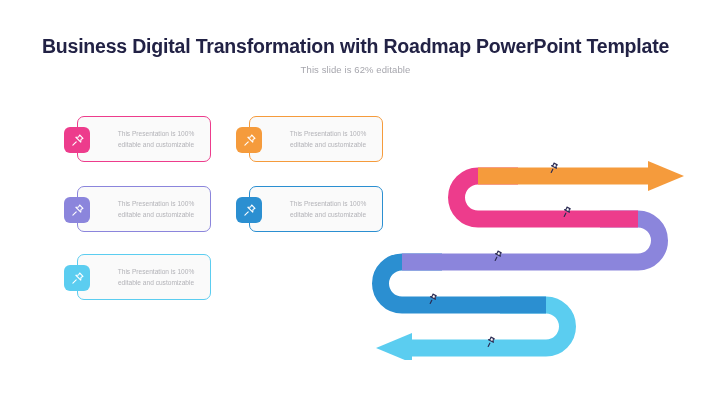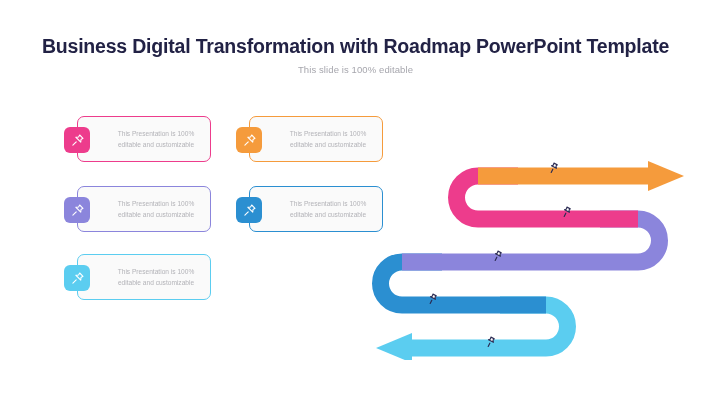--- a/index.html
+++ b/index.html
@@ -96,21 +96,21 @@
   }
   #roadmap svg { display: block; }
 </style>
 </head>
 <body>
 
 <div id="slide">
 
   <div id="header">
     <div id="slide-title">Business Digital Transformation with Roadmap PowerPoint Template</div>
-    <div id="slide-subtitle">This slide is 100% editable</div>
+    <div id="slide-subtitle">This slide is 62% editable</div>
   </div>
 
   <div class="card" style="left:77px; top:116px; border-color:#ED3C8C;">
     <div class="badge" style="background:#ED3C8C;">
       <span>
         <svg width="15" height="15" viewBox="0 0 24 24" fill="none" stroke="#ffffff" stroke-width="1.7" stroke-linecap="round" stroke-linejoin="round">
           <path d="M15.5 3.2 L20.8 8.5 L17.6 10.3 L17.2 14.6 L9.4 6.8 L13.7 6.4 Z"></path>
           <line x1="9.9" y1="14.1" x2="4.6" y2="19.4"></line>
         </svg>
       </span>

